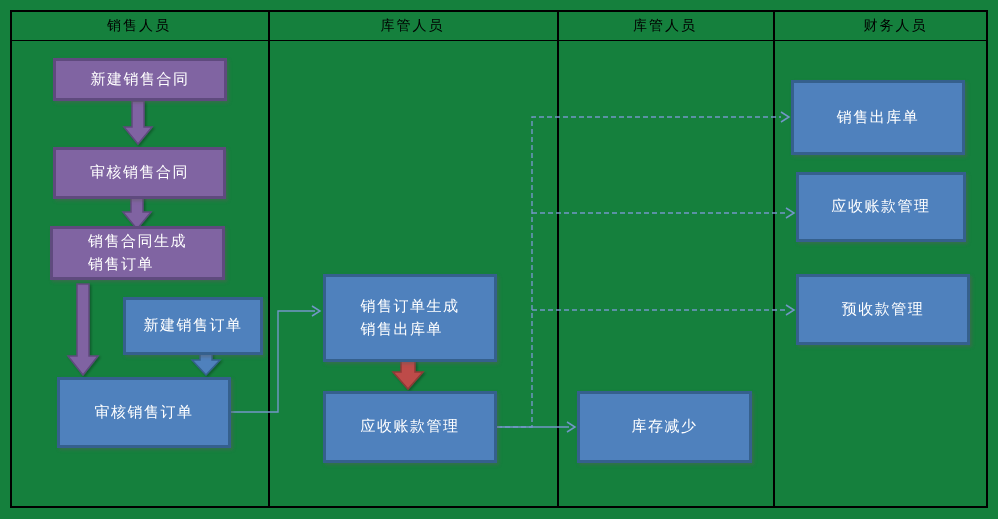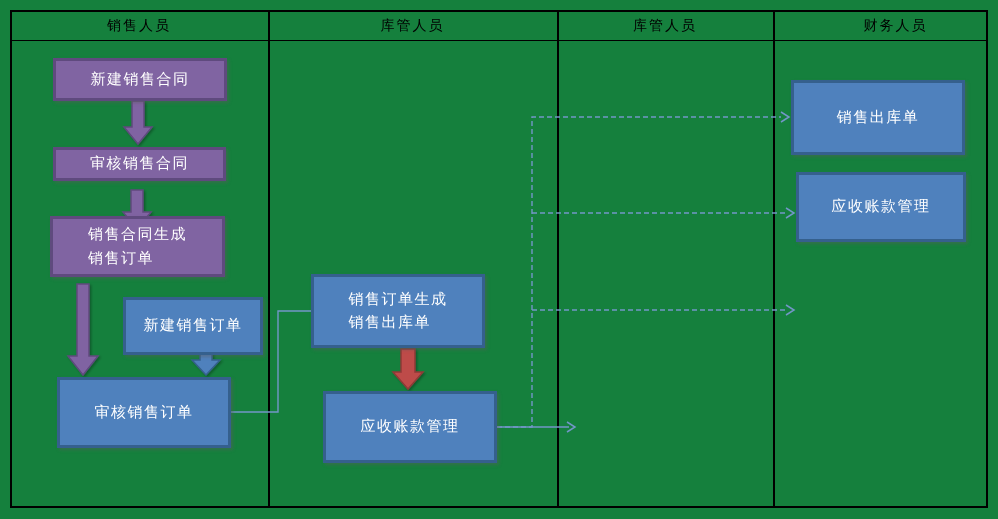--- a/index.html
+++ b/index.html
@@ -121,49 +121,55 @@
     <path d="M786,208 L794,213 L786,218" fill="none" stroke="#7396C8" stroke-width="1.5"></path>
 
     <path d="M532,310 L786,310" fill="none" stroke="#7396C8" stroke-width="1.4" stroke-dasharray="5 3"></path>
     <path d="M786,305 L794,310 L786,315" fill="none" stroke="#7396C8" stroke-width="1.5"></path>
   </svg>
 
   <div class="node node-purple" style="left:53px;top:58px;width:174px;height:43px">
     <span class="node-label">新建销售合同</span>
   </div>
 
-  <div class="node node-purple" style="left:53px;top:147px;width:173px;height:34px">
+  <div class="node node-purple" style="left:53px;top:147px;width:173px;height:52px">
     <span class="node-label">审核销售合同</span>
   </div>
 
-  <div class="node node-purple" style="left:50px;top:216px;width:175px;height:61px">
+  <div class="node node-purple" style="left:50px;top:226px;width:175px;height:54px">
     <span class="node-label">销售合同生成
 销售订单</span>
   </div>
 
   <div class="node node-blue" style="left:123px;top:297px;width:140px;height:58px">
     <span class="node-label">新建销售订单</span>
   </div>
 
   <div class="node node-blue" style="left:57px;top:377px;width:174px;height:71px">
     <span class="node-label">审核销售订单</span>
   </div>
 
-  <div class="node node-blue" style="left:311px;top:274px;width:174px;height:74px">
+  <div class="node node-blue" style="left:323px;top:274px;width:174px;height:88px">
     <span class="node-label">销售订单生成
 销售出库单</span>
   </div>
 
   <div class="node node-blue" style="left:323px;top:391px;width:174px;height:72px">
     <span class="node-label">应收账款管理</span>
   </div>
 
+  <div class="node node-blue" style="left:577px;top:391px;width:175px;height:72px">
+    <span class="node-label">库存减少</span>
+  </div>
 
   <div class="node node-blue" style="left:791px;top:80px;width:174px;height:75px">
     <span class="node-label">销售出库单</span>
   </div>
 
   <div class="node node-blue" style="left:796px;top:172px;width:170px;height:70px">
     <span class="node-label">应收账款管理</span>
   </div>
 
+  <div class="node node-blue" style="left:796px;top:274px;width:174px;height:71px">
+    <span class="node-label">预收款管理</span>
+  </div>
 
 </div>
 
 </body></html>

